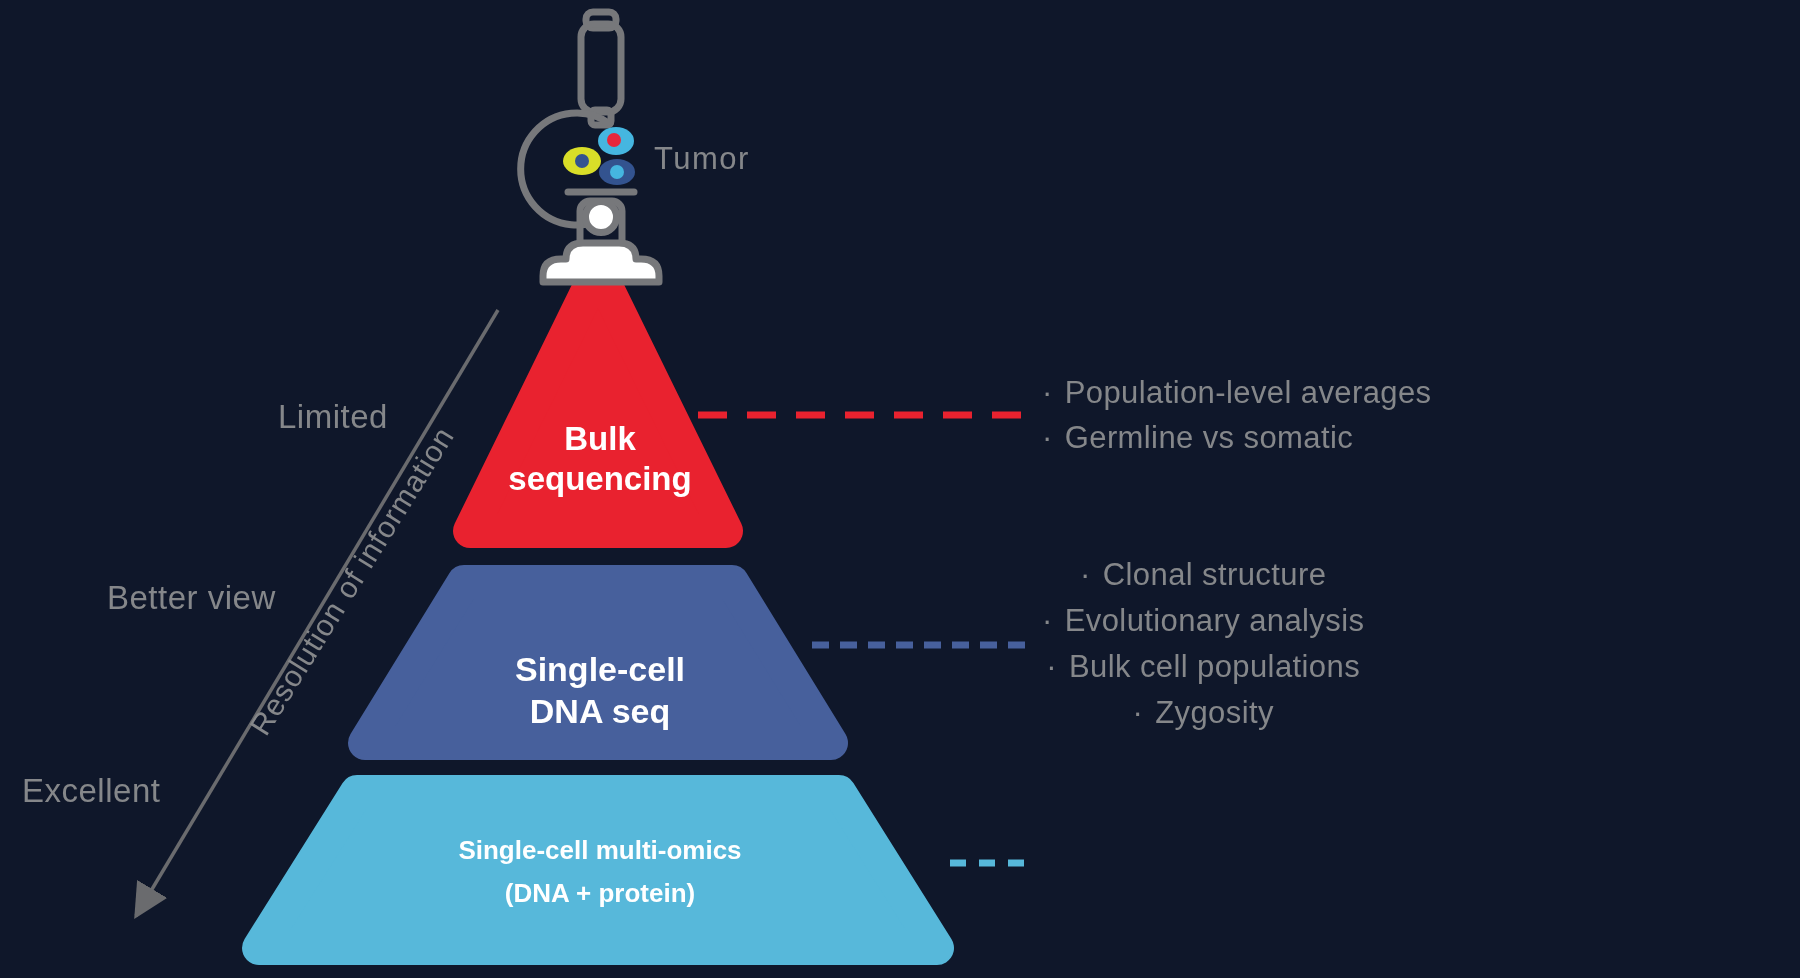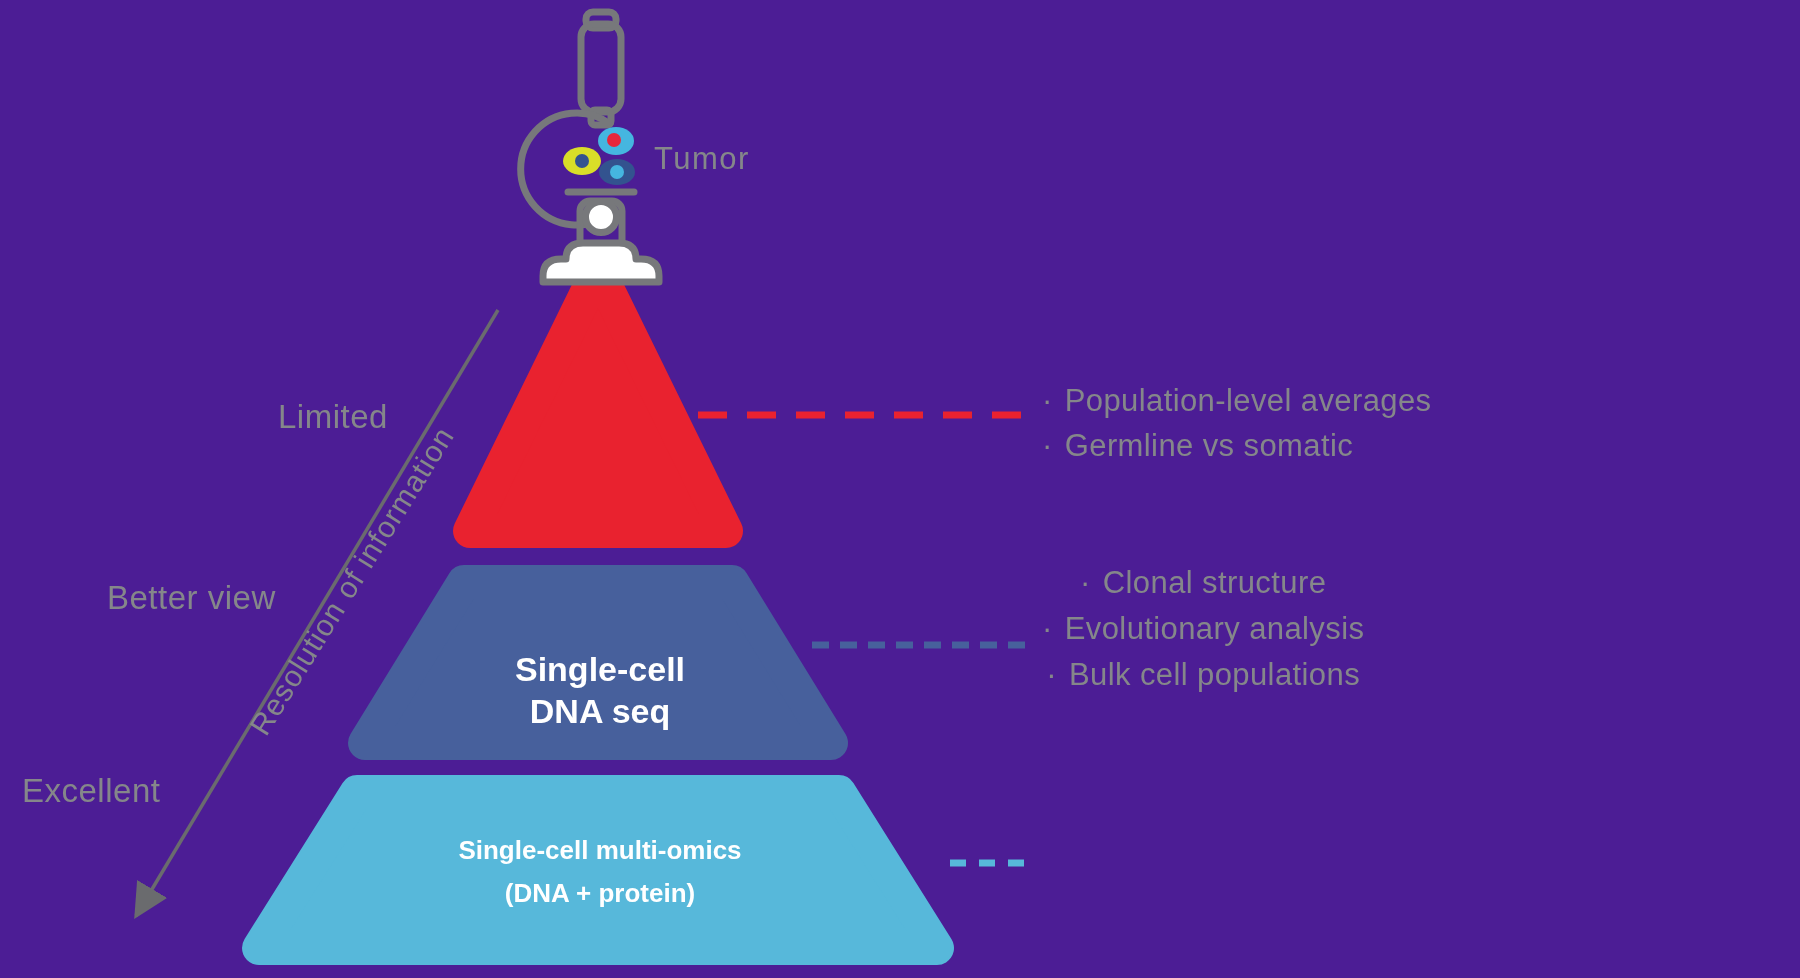--- a/index.html
+++ b/index.html
@@ -1,19 +1,19 @@
 <!DOCTYPE html>
 <html><head>
 <meta charset="utf-8">
 <style>
   html,body{margin:0;padding:0;background:#ffffff;}
   #stage{
     position:relative;
     width:1800px;height:978px;
-    background:#4c1d95;
+    background:#0f172a;
     overflow:hidden;
     font-family:"Liberation Sans", sans-serif;
   }
   #diagram-svg{position:absolute;left:0;top:0;}
   .gray-label{
     position:absolute;
     color:#85878A;
     font-size:33px;
     letter-spacing:.5px;
     line-height:1.2;
@@ -43,21 +43,20 @@
   #title-bulk{top:419px;font-size:33px;line-height:40px;}
   #title-scdna{top:616px;font-size:34px;line-height:42px;margin-top:32px;}
   #title-multiomics{top:829px;font-size:26px;line-height:43px;}
   .bullet-group{
     position:absolute;
     left:1042px;
     color:#85878A;
     font-size:31px;
     letter-spacing:.4px;
     white-space:nowrap;
-    margin-top:8px;
   }
   #bullets-bulk{top:370px;line-height:45px;}
   #bullets-scdna{top:552px;line-height:46px;text-align:center;}
   #bullets-multiomics{top:824px;line-height:47px;}
   .b-item .dot{margin-right:12px;}
   #tumor-label{left:654px;top:140px;letter-spacing:1.5px;font-size:31px;}
   #label-limited{left:278px;top:397px;}
   #label-better{left:107px;top:578px;}
   #label-excellent{left:22px;top:771px;}
 </style>
@@ -107,20 +106,24 @@
   </svg>
 
   <div id="tumor-label" class="gray-label">Tumor</div>
 
   <div id="label-limited" class="gray-label">Limited</div>
   <div id="label-better" class="gray-label">Better view</div>
   <div id="label-excellent" class="gray-label">Excellent</div>
 
   <div class="axis-label">Resolution of information</div>
 
+  <div id="title-bulk" class="level-title">
+    <span>Bulk</span>
+    <span>sequencing</span>
+  </div>
   <div id="title-scdna" class="level-title">
     <span>Single-cell</span>
     <span>DNA seq</span>
   </div>
   <div id="title-multiomics" class="level-title">
     <span>Single-cell multi-omics</span>
     <span>(DNA + protein)</span>
   </div>
 
   <div id="bullets-bulk" class="bullet-group">
@@ -135,16 +138,19 @@
   <div id="bullets-scdna" class="bullet-group">
     <div class="b-item">
       <span class="dot">·</span><span>Clonal structure</span>
     </div>
     <div class="b-item">
       <span class="dot">·</span><span>Evolutionary analysis</span>
     </div>
     <div class="b-item">
       <span class="dot">·</span><span>Bulk cell populations</span>
     </div>
+    <div class="b-item">
+      <span class="dot">·</span><span>Zygosity</span>
+    </div>
   </div>
 
 
 </div>
 
 </body></html>

